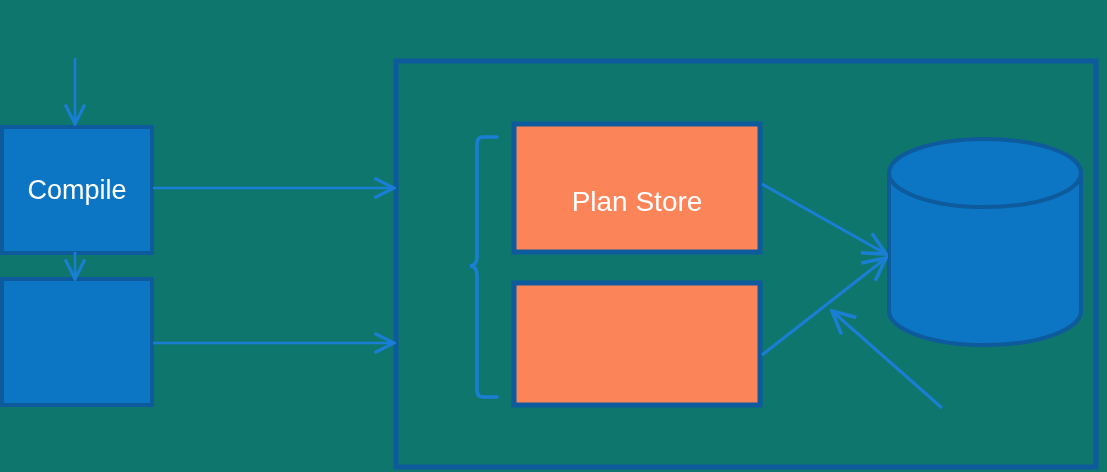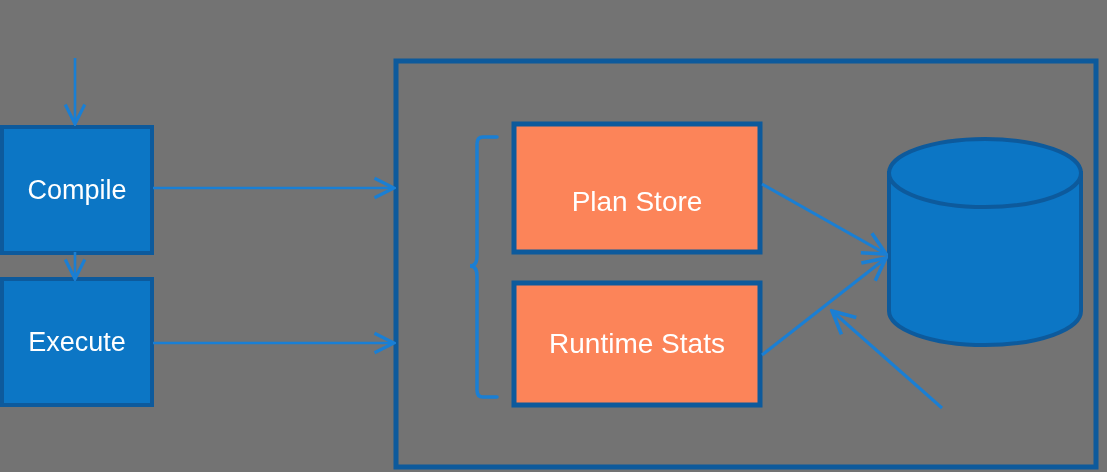--- a/index.html
+++ b/index.html
@@ -7,21 +7,21 @@
     padding: 0;
     background: #000000;
   }
   body {
     font-family: "Liberation Sans", sans-serif;
   }
   #canvas {
     position: relative;
     width: 1107px;
     height: 472px;
-    background: #737373;
+    background: #0f766e;
     overflow: hidden;
   }
   .svg-layer {
     position: absolute;
     left: 0;
     top: 0;
     width: 1107px;
     height: 472px;
   }
   .node-label {
@@ -83,20 +83,18 @@
 
     <line x1="762" y1="184" x2="886" y2="254" stroke="#1a7fd4" stroke-width="3" marker-end="url(#arrowOpen)"></line>
 
     <line x1="762" y1="355" x2="886" y2="258" stroke="#1a7fd4" stroke-width="3" marker-end="url(#arrowOpen)"></line>
 
     <line x1="942" y1="408" x2="832" y2="311" stroke="#1a7fd4" stroke-width="3" marker-end="url(#arrowOpen)"></line>
   </svg>
 
   <div class="node-label label-compile">Compile</div>
 
-  <div class="node-label label-execute">Execute</div>
 
   <div class="node-label label-plan">Plan Store</div>
 
-  <div class="node-label label-runtime">Runtime Stats</div>
 
 
 </div>
 
 </body></html>

